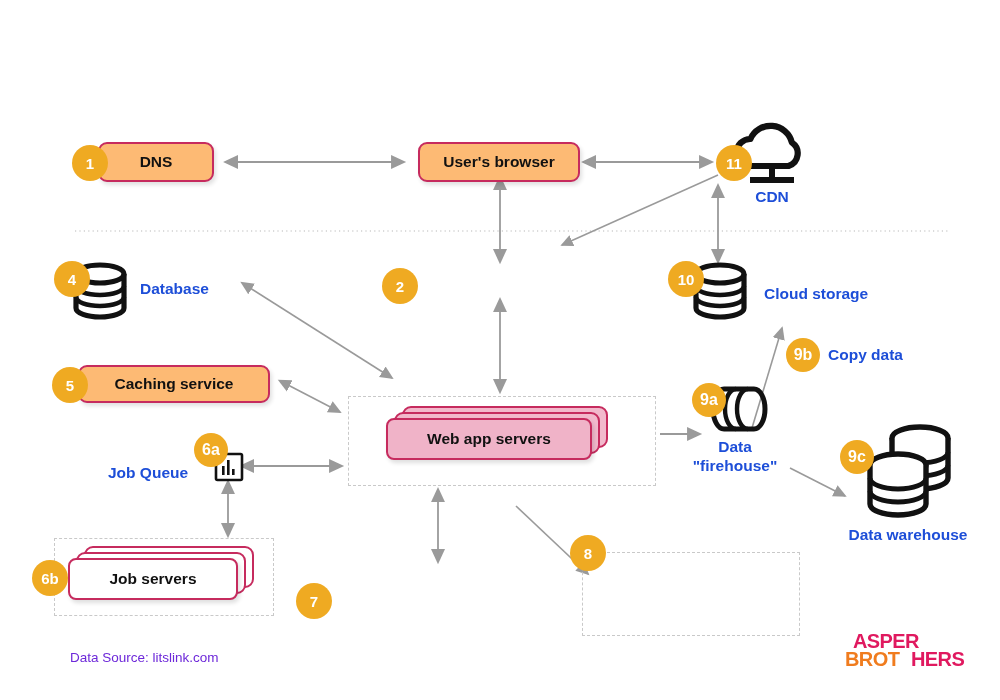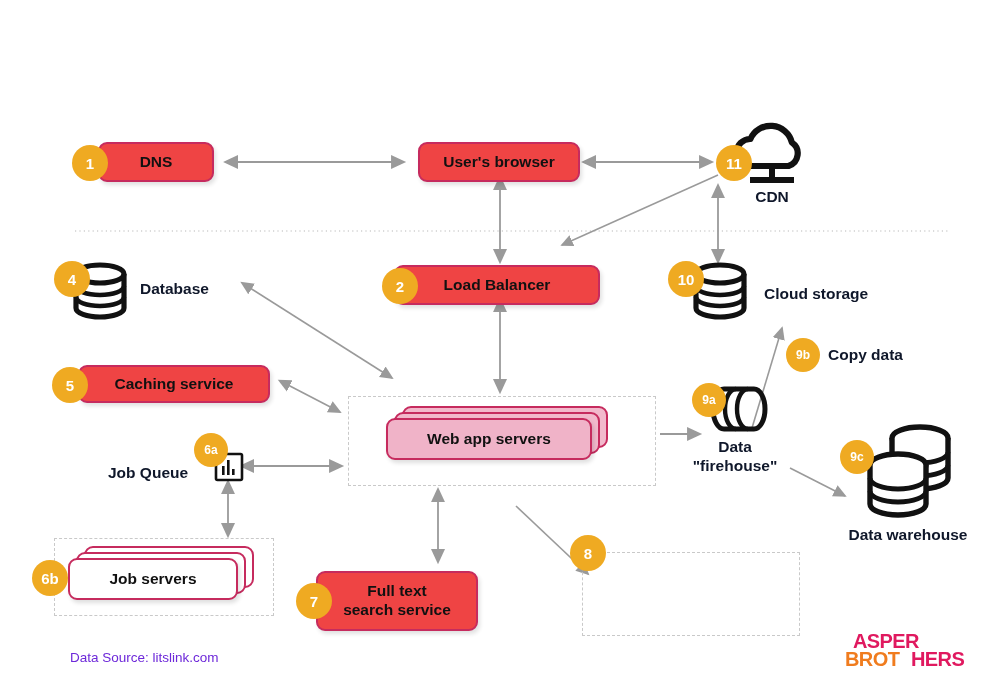--- a/index.html
+++ b/index.html
@@ -23,40 +23,40 @@
 
   
   #links{position:absolute;left:0;top:0;width:1000px;height:700px;}
 
   
   .box{
     position:absolute;
     box-sizing:border-box;
     border:2.2px solid #C62B5E;
     border-radius:9px;
-    background:#ef4444;
+    background:#fdba74;
     display:flex;align-items:center;justify-content:center;
     text-align:center;
     font-size:15.5px;font-weight:bold;color:#111111;
     line-height:1.22;
     box-shadow:2px 3px 4px rgba(0,0,0,0.12);
     z-index:6;
   }
 
   
   .stack{position:absolute;z-index:6;}
   .stack .sheet{
     position:absolute;box-sizing:border-box;
     border:2.2px solid #C62B5E;border-radius:9px;
     background:#ffffff;
   }
   .stack .front{
     box-shadow:2px 3px 4px rgba(0,0,0,0.13);
     display:flex;align-items:center;justify-content:center;
-    font-size:15.5px;font-weight:bold;color:#111111;
+    font-size:15.5px;font-weight:bold;color:#111111;border-radius:8px;
   }
   .stack.pink .sheet{background:#F2B9CC;}
   .stack.pink .front{background:#F0B3C8;}
 
   
   .group{
     position:absolute;box-sizing:border-box;
     border:1px dashed #c9c9c9;
     background:transparent;z-index:2;
   }
@@ -65,26 +65,26 @@
   .badge{
     position:absolute;
     border-radius:50%;
     background:#EFAA22;
     color:#ffffff;
     display:flex;align-items:center;justify-content:center;
     font-weight:bold;
     z-index:9;
   }
   .badge.b-lg{width:36px;height:36px;font-size:15px;}
-  .badge.b-md{width:34px;height:34px;font-size:12px;}
+  .badge.b-md{width:34px;height:34px;font-size:16px;}
 
   
   .label{
     position:absolute;
-    font-size:15.5px;font-weight:bold;color:#0f172a;
+    font-size:15.5px;font-weight:bold;color:#1d4ed8;
     line-height:1.2;z-index:7;white-space:nowrap;
   }
   .label.ctr{text-align:center;}
 
   
   .icon{position:absolute;z-index:7;}
 
   
   .source{
     position:absolute;left:70px;top:650px;
@@ -178,23 +178,20 @@
       <line x1="20" y1="68" x2="64" y2="68" stroke="#111111" stroke-width="6"></line>
     </svg>
   </div>
   <div class="badge b-lg" style="left:716px;top:145px;">
     <span>11</span>
   </div>
   <div class="label ctr" style="left:728px;top:188px;width:88px;">
     <span>CDN</span>
   </div>
 
-  <div class="box" style="left:394px;top:265px;width:206px;height:40px;">
-    <span>Load Balancer</span>
-  </div>
   <div class="badge b-lg" style="left:382px;top:268px;">
     <span>2</span>
   </div>
 
   <div class="icon" style="left:70px;top:262px;width:60px;height:58px;">
     <svg viewBox="0 0 60 58" width="60" height="58" xmlns="http://www.w3.org/2000/svg">
       <ellipse cx="30" cy="12" rx="24" ry="9" fill="none" stroke="#111111" stroke-width="5.2"></ellipse>
       <path d="M6,12 L6,46 a24,9 0 0 0 48,0 L54,12" fill="none" stroke="#111111" stroke-width="5.2"></path>
       <path d="M6,24 a24,9 0 0 0 48,0" fill="none" stroke="#111111" stroke-width="4.6"></path>
       <path d="M6,35 a24,9 0 0 0 48,0" fill="none" stroke="#111111" stroke-width="4.6"></path>
@@ -299,24 +296,20 @@
     <div class="sheet" style="left:16px;top:0;width:170px;height:42px;"></div>
     <div class="sheet" style="left:8px;top:6px;width:170px;height:42px;"></div>
     <div class="sheet front" style="left:0;top:12px;width:170px;height:42px;">
       <span>Job servers</span>
     </div>
   </div>
   <div class="badge b-lg" style="left:32px;top:560px;">
     <span>6b</span>
   </div>
 
-  <div class="box" style="left:316px;top:571px;width:162px;height:60px;flex-direction:column;">
-    <span>Full text</span>
-    <span>search service</span>
-  </div>
   <div class="badge b-lg" style="left:296px;top:583px;">
     <span>7</span>
   </div>
 
   <div class="badge b-lg" style="left:570px;top:535px;">
     <span>8</span>
   </div>
 
   <div class="source">Data Source: litslink.com</div>
 

